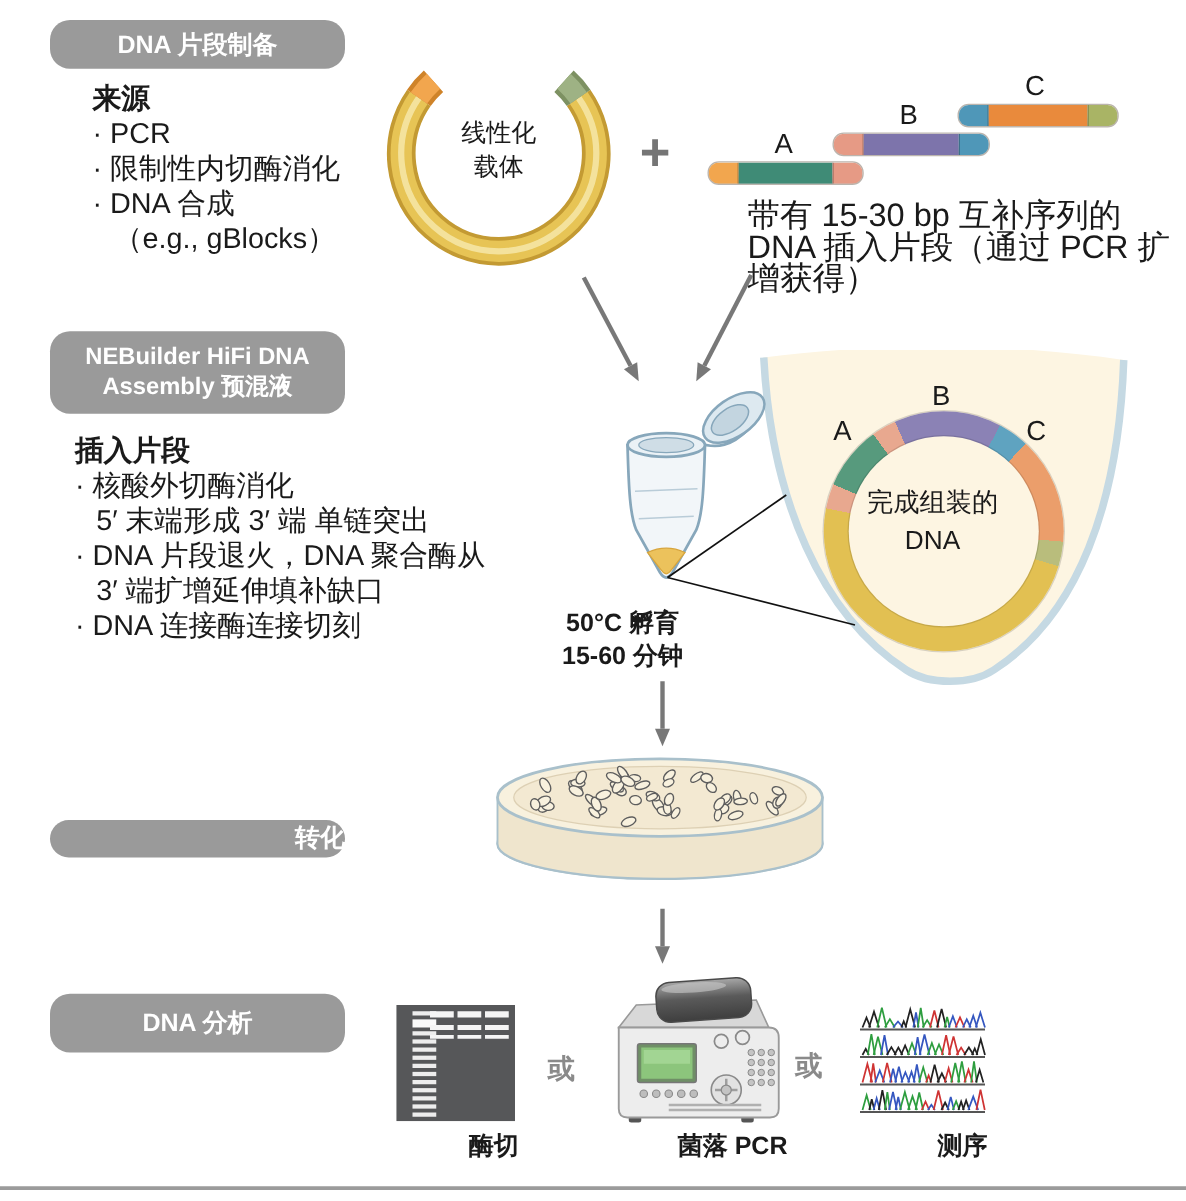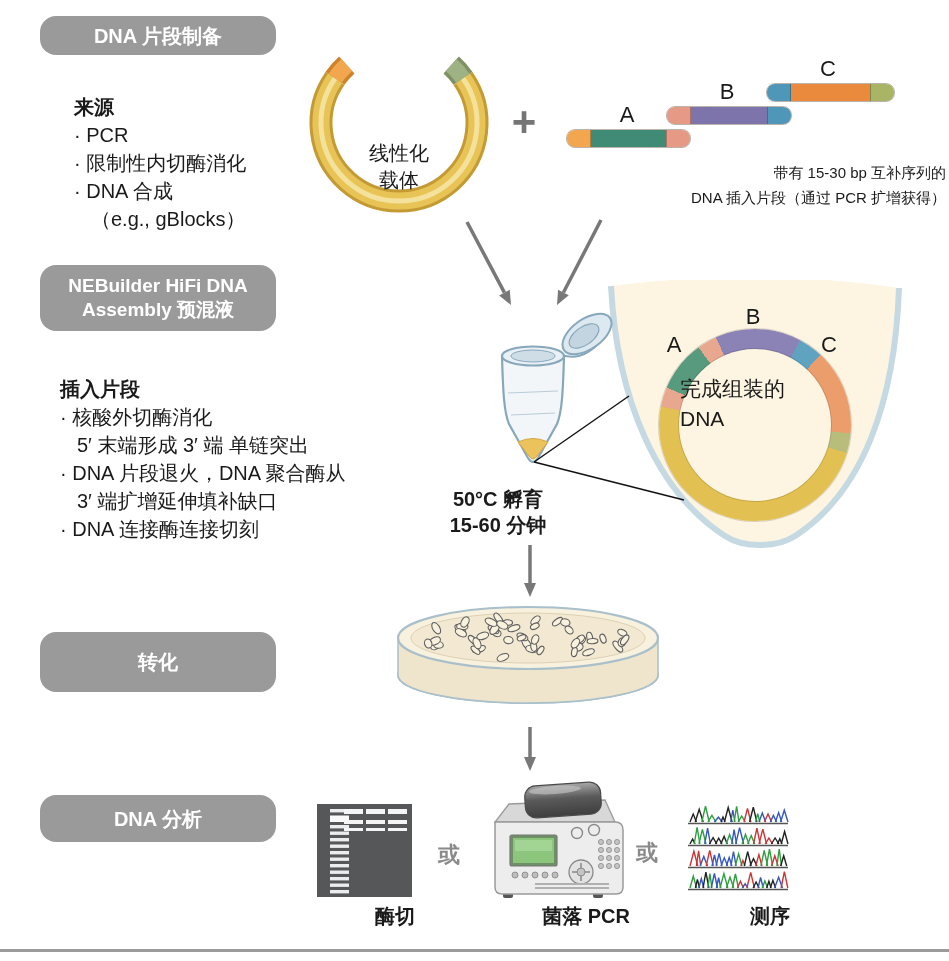--- a/index.html
+++ b/index.html
@@ -6,64 +6,64 @@
   #canvas{
     position:relative;width:949px;height:961px;background:#ffffff;overflow:hidden;
     font-family:"Liberation Sans","DejaVu Sans",sans-serif;color:var(--text,#1a1a1a);
   }
   .abs{position:absolute;}
   .pill{
     position:absolute;left:40px;width:236px;background:var(--pill-bg,#9a9a9a);
     border-radius:16px;color:#fff;font-weight:700;text-align:center;
     display:flex;flex-direction:column;justify-content:center;font-size:20px;line-height:24px;
   }
-  .textblock{position:absolute;font-size:20px;line-height:28px;white-space:nowrap;margin-top:29px;}
+  .textblock{position:absolute;font-size:23px;line-height:28px;white-space:nowrap;}
   .textblock .head{font-weight:700;}
   .textblock .indent{padding-left:17px;}
   .vec-label{position:absolute;left:339px;top:94px;width:120px;text-align:center;
-    font-size:20px;line-height:27px;font-weight:400;margin-top:46px;}
+    font-size:20px;line-height:27px;font-weight:400;}
   .plus{position:absolute;left:502px;top:100px;width:44px;text-align:center;
     font-size:42px;font-weight:600;color:#757575;line-height:44px;}
   .fragment{position:absolute;height:17px;border-radius:9px;display:flex;overflow:hidden;
     border:1px solid rgba(60,40,20,.35);
     box-shadow:inset 0 4px 4px rgba(255,255,255,.45), inset 0 -5px 6px rgba(0,0,0,.28);}
   .fragment .capL{width:23px;border-right:1px solid rgba(0,0,0,.25);}
   .fragment .capR{width:23px;border-left:1px solid rgba(0,0,0,.25);}
   .fragment .bodyseg{flex:1;}
   .frag-label{position:absolute;font-size:22px;font-weight:400;width:30px;text-align:center;}
-  .caption{position:absolute;left:598px;top:160px;width:348px;text-align:right;
-    font-size:15px;line-height:25px;}
+  .caption{position:absolute;left:598px;top:160px;width:348px;text-align:left;
+    font-size:26px;line-height:25px;}
   .incub{position:absolute;left:408px;top:486px;width:180px;text-align:center;
     font-weight:700;font-size:20px;line-height:26px;}
   .parabola{position:absolute;left:595px;top:280px;z-index:1;}
   .ring-outer{position:absolute;left:659px;top:329px;width:192px;height:192px;border-radius:50%;
     z-index:2;box-shadow:0 0 0 1px rgba(0,0,0,.15);}
   .ring-inner{position:absolute;inset:20px;border-radius:50%;background:var(--parabola-fill,#fdf5e2);
     box-shadow:0 0 0 1px rgba(0,0,0,.12);}
   .ring-label{position:absolute;font-size:22px;font-weight:400;width:30px;text-align:center;z-index:3;}
-  .assembled-text{position:absolute;left:680px;top:374px;width:132px;text-align:left;
+  .assembled-text{position:absolute;left:680px;top:388px;width:132px;text-align:center;
     font-size:21px;line-height:30px;z-index:3;}
   .or-word{position:absolute;font-size:22px;font-weight:700;color:var(--or-text,#8a8a8a);}
   .method-label{position:absolute;font-size:20px;font-weight:700;text-align:right;}
   .bottom-rule{position:absolute;left:0;top:949px;width:949px;height:3px;background:var(--rule,#9b9b9b);}
   svg{display:block;}
 </style>
 </head>
 <body>
 
 <div id="canvas">
 
   <div class="pill" style="top:16px;height:39px;">
     <span>DNA 片段制备</span>
   </div>
   <div class="pill" style="top:265px;height:66px;font-size:19px;">
     <span>NEBuilder HiFi DNA</span>
     <span>Assembly 预混液</span>
   </div>
-  <div class="pill" style="top:632px;height:60px;">
+  <div class="pill" style="top:656px;height:30px;align-items:flex-end;">
     <span>转化</span>
   </div>
   <div class="pill" style="top:795px;height:47px;justify-content:center;">
     <span>DNA 分析</span>
   </div>
 
   <div class="textblock" style="left:74px;top:64px;">
     <div class="head">来源</div>
     <div>· PCR</div>
     <div>· 限制性内切酶消化</div>

